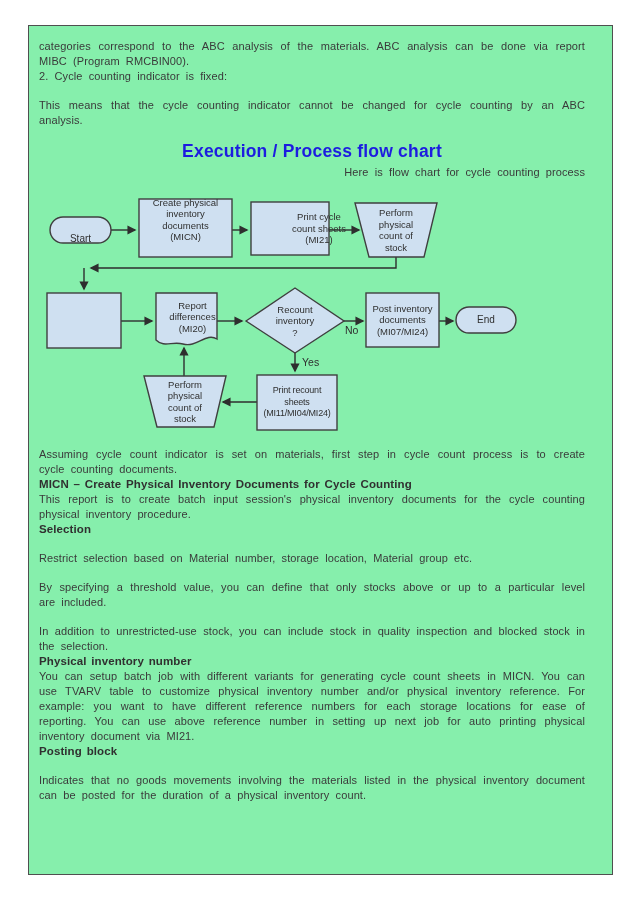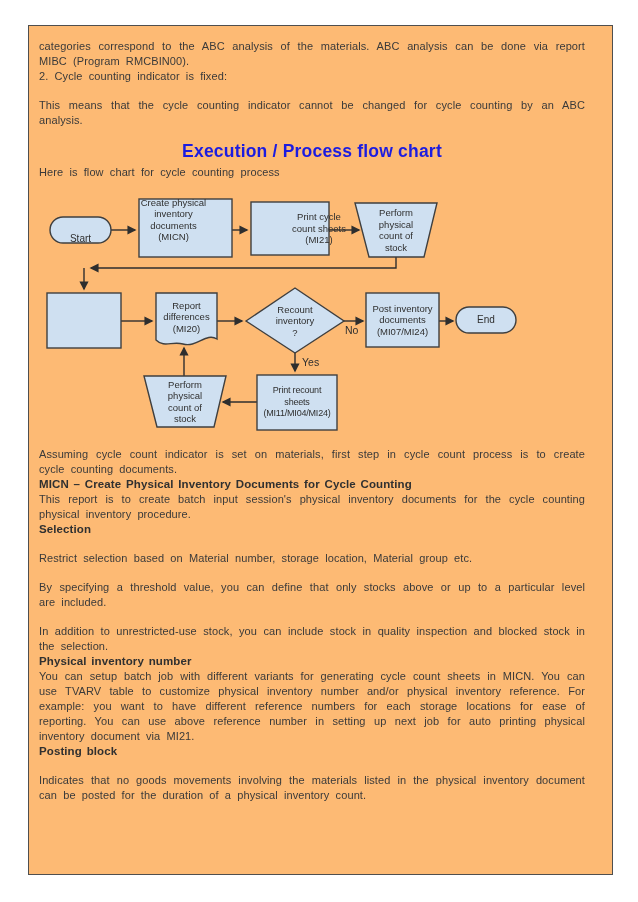--- a/index.html
+++ b/index.html
@@ -4,21 +4,21 @@
 <style>
   html,body { margin:0; padding:0; }
   body {
     width:638px; height:902px; background:#ffffff;
     font-family:"Liberation Sans","DejaVu Sans",sans-serif;
     position:relative; overflow:hidden;
   }
   .frame {
     position:absolute; left:28px; top:25px; width:585px; height:850px;
     box-sizing:border-box; border:1.5px solid #4f4f4f;
-    padding:13px 27px 0 10px; background:#fdba74;
+    padding:13px 27px 0 10px; background:#86efac;
   }
   .body-text {
     margin:0; font-size:11px; line-height:15px; color:#3a3a3a;
     text-align:justify; word-spacing:3px; letter-spacing:0.1px;
   }
   .gap-top  { margin-top:14px; }
   .gap-top2 { margin-top:14px; }
   .mt7 { margin-top:7px; }
   .sub-heading {
     margin:0; font-size:11.5px; line-height:15px; font-weight:bold;
@@ -48,21 +48,21 @@
 </head>
 <body>
 
 <div class="frame">
 
   <p class="body-text">categories correspond to the ABC analysis of the materials. ABC analysis can be done via report MIBC (Program RMCBIN00).</p>
   <p class="body-text">2. Cycle counting indicator is fixed:</p>
   <p class="body-text gap-top">This means that the cycle counting indicator cannot be changed for cycle counting by an ABC analysis.</p>
 
   <h1 class="main-heading">Execution / Process flow chart</h1>
-  <p class="body-text" style="text-align:left;">Here is flow chart for cycle counting process</p>
+  <p class="body-text" style="text-align:right;">Here is flow chart for cycle counting process</p>
 
   <div class="flowchart">
     <svg width="558" height="250" viewBox="0 0 558 250">
       <defs>
         <marker id="arr" viewBox="0 0 6 6" refX="5" refY="3" markerWidth="6.5" markerHeight="6.5" orient="auto">
           <path d="M0,0 L6,3 L0,6 Z" fill="#2e2e2e"></path>
         </marker>
       </defs>
 
       <path class="edge" d="M82,40 H106" marker-end="url(#arr)"></path>
@@ -85,32 +85,32 @@
       <rect class="shape" x="18" y="103" width="74" height="55"></rect>
       <path class="shape" d="M127,103 H188 V149 C177,142 168,158 154,154 C143,151 135,158 127,150 Z"></path>
       <path class="shape" d="M217,131 L266,98 L315,131 L266,163 Z"></path>
       <rect class="shape" x="337" y="103" width="73" height="54"></rect>
       <rect class="shape" x="427" y="117" width="60" height="26" rx="13"></rect>
       <path class="shape" d="M115,186 L197,186 L185,237 L128,237 Z"></path>
       <rect class="shape" x="228" y="185" width="80" height="55"></rect>
     </svg>
 
     <div class="node-label pill" style="left:21px;top:27px;width:61px;height:44px;">Start</div>
-    <div class="node-label" style="left:100px;top:11px;width:89px;height:37px;">Create physical
+    <div class="node-label" style="left:112px;top:11px;width:89px;height:37px;">Create physical
 inventory
 documents
 (MICN)</div>
     <div class="node-label" style="left:224px;top:14px;width:74px;height:49px;padding-left:29px;">Print cycle
 count sheets
 (MI21)</div>
     <div class="node-label" style="left:330px;top:15px;width:74px;height:50px;">Perform
 physical
 count of
 stock</div>
-    <div class="node-label" style="left:129px;top:105px;width:57px;height:44px;">Report
+    <div class="node-label" style="left:129px;top:105px;width:57px;height:44px;padding-left:6px;">Report
 differences
 (MI20)</div>
     <div class="node-label" style="left:221px;top:103px;width:90px;height:56px;">Recount
 inventory
 ?</div>
     <div class="node-label" style="left:339px;top:105px;width:69px;height:50px;">Post inventory
 documents
 (MI07/MI24)</div>
     <div class="node-label pill" style="left:427px;top:117px;width:60px;height:26px;">End</div>
     <div class="node-label" style="left:119px;top:188px;width:74px;height:47px;">Perform

